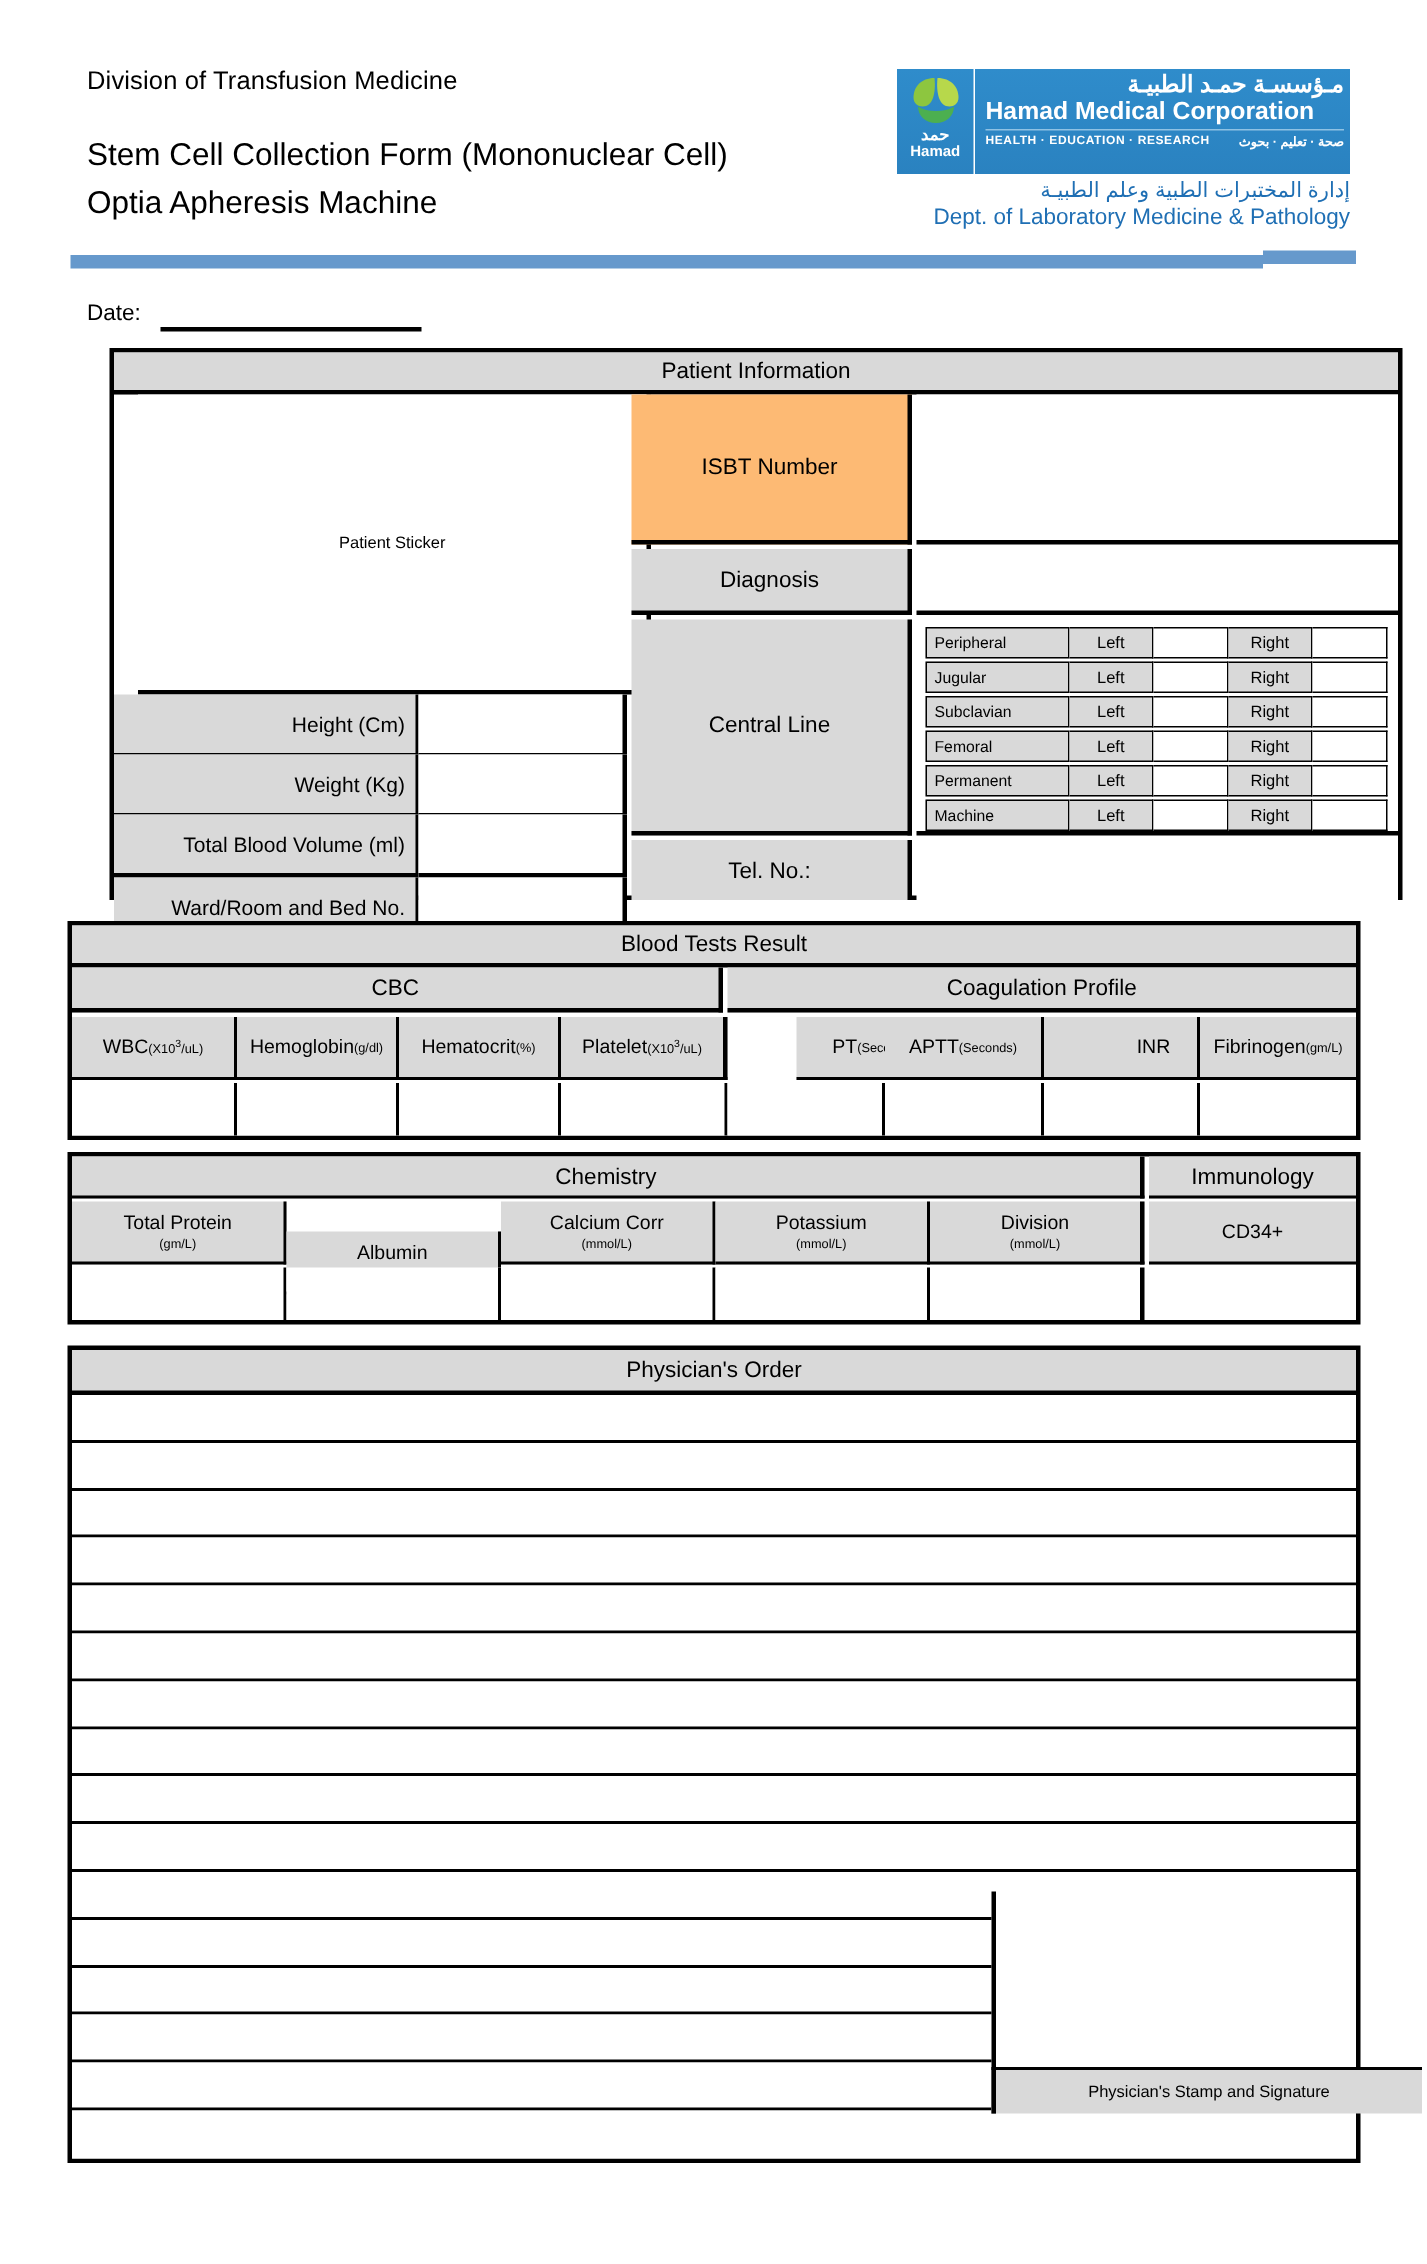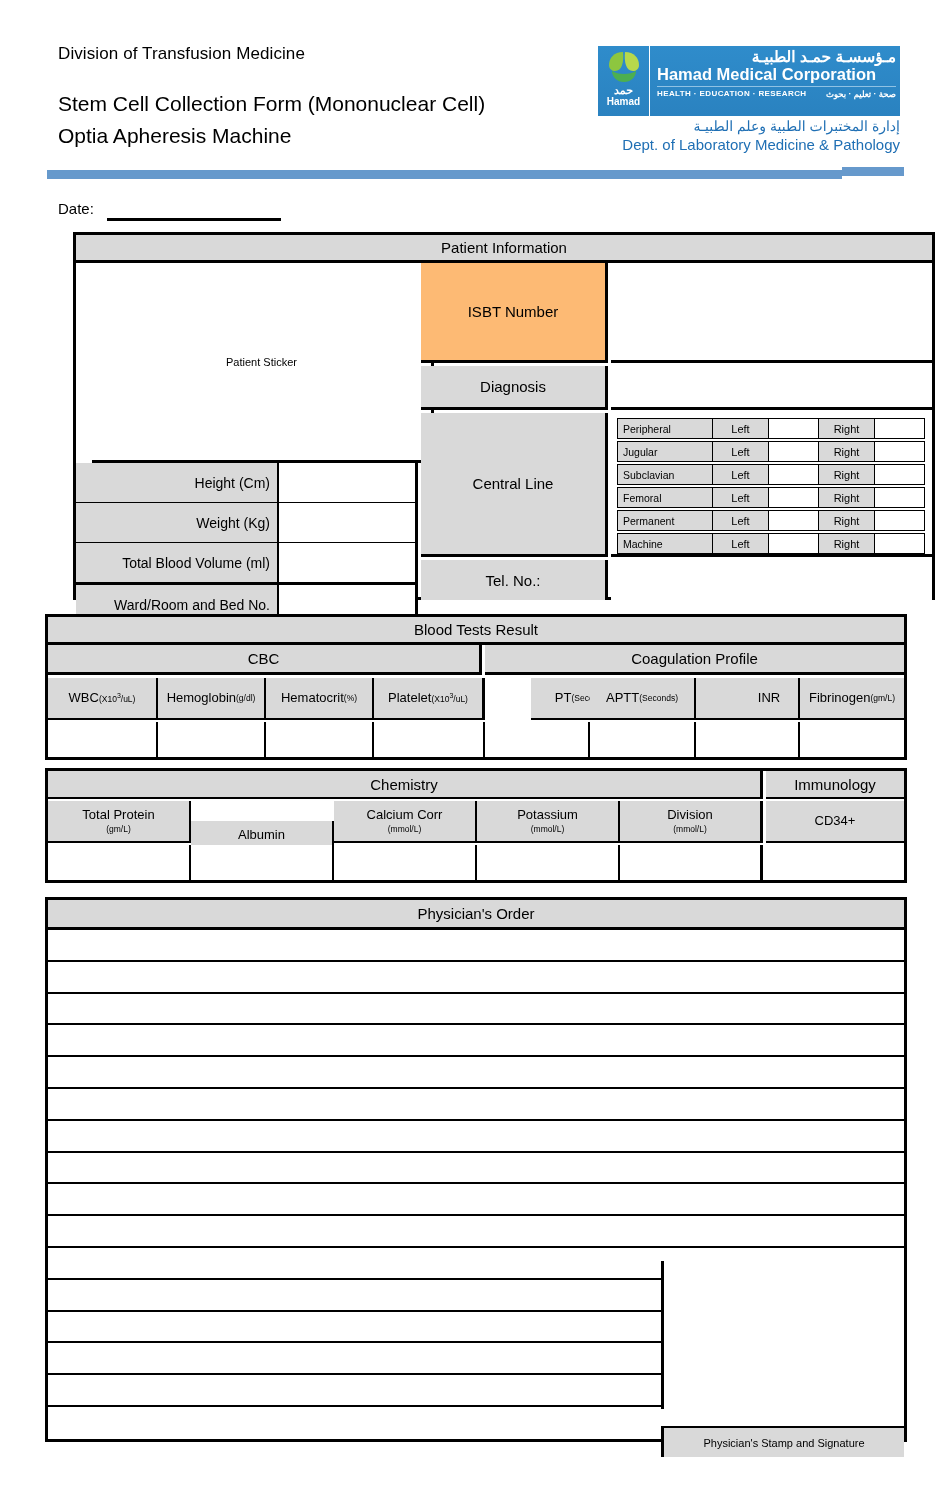--- a/index.html
+++ b/index.html
@@ -126,23 +126,23 @@
 
   
   #physician-order { left:45px; top:897px; width:862px; height:545px; }
   .po-title { position:absolute; left:0; top:0; width:856px; height:30px;
               border-bottom:3px solid #000; }
   .po-rows { position:absolute; left:0; top:30px; width:856px; height:509px; }
   .po-row { height:31.8px; border-bottom:2px solid #000; background:#fff; }
   .po-row:last-child { border-bottom:0; }
   .po-stamp { position:absolute; left:613px; top:361px; width:243px; height:148px;
               border-left:3px solid #000; background:#fff; }
-  .po-stamp-lbl { position:absolute; left:613px; top:478px; width:243px; height:31px;
+  .po-stamp-lbl { position:absolute; left:613px; top:478px; width:287px; height:31px;
                   background:#D9D9D9; border-left:3px solid #000; border-top:2px solid #000;
-                  font-size:11px; display:flex; align-items:center; justify-content:center;margin-top:48px; }
+                  font-size:11px; display:flex; align-items:center; justify-content:center; }
 </style>
 </head>
 <body>
 
 <div class="page">
 
   <div class="hdr">
     <div class="division">Division of Transfusion Medicine</div>
     <div class="title1">Stem Cell Collection Form (Mononuclear Cell)</div>
     <div class="title2">Optia Apheresis Machine</div>

